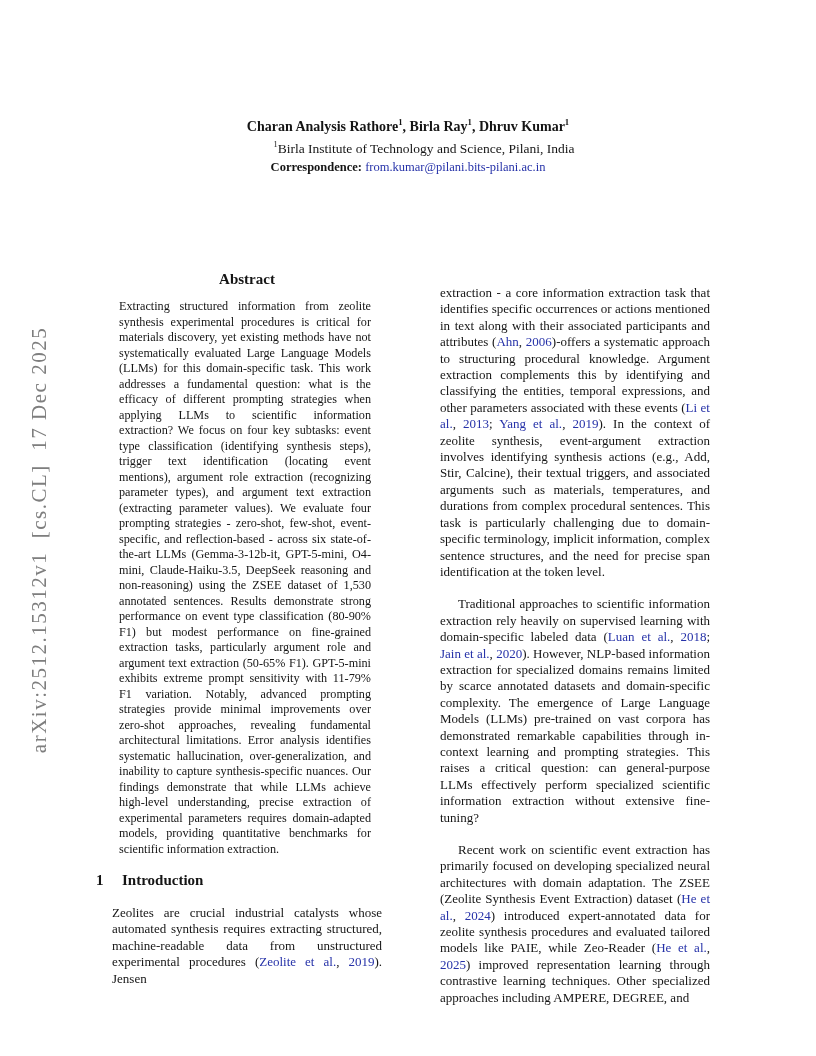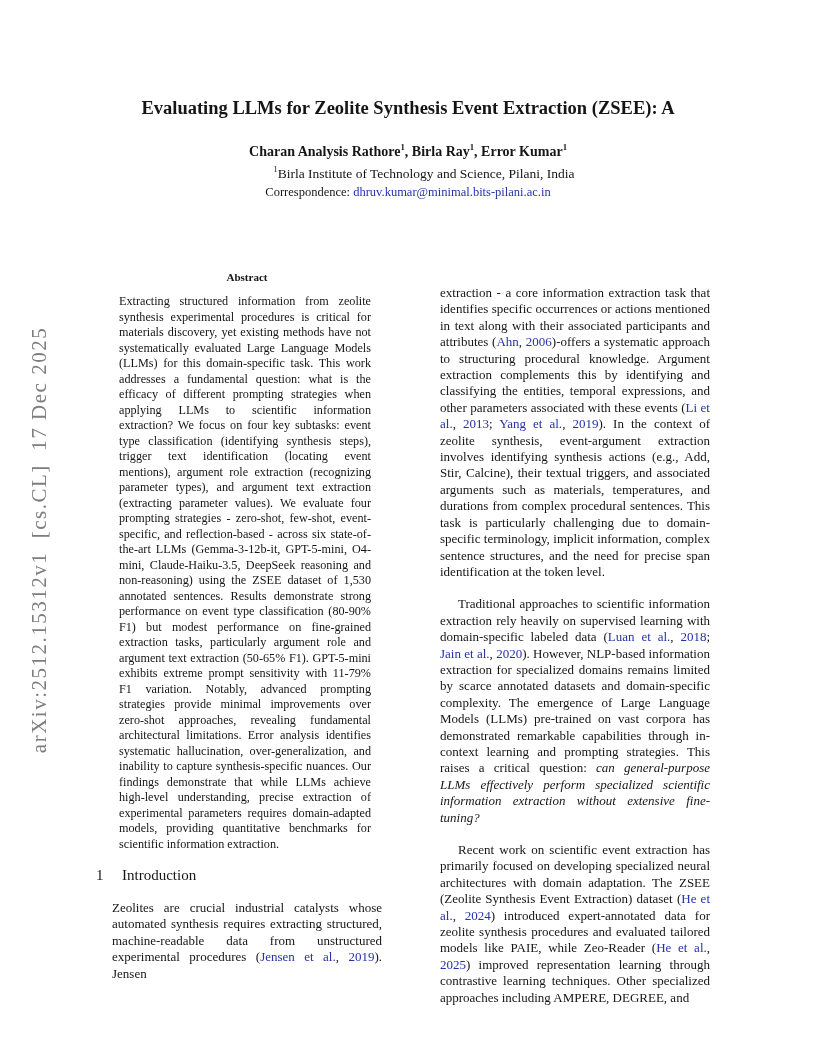--- a/index.html
+++ b/index.html
@@ -14,55 +14,54 @@
     white-space:pre; font-size:21px; letter-spacing:1.5px;
     color:var(--wm,#7e7e7e);
   }
   .header { position:absolute; top:96px; left:0; width:816px; text-align:center; }
   .title-line { font-size:18.5px; font-weight:bold; line-height:25px; }
   .authors { margin-top:17px; font-size:14px; font-weight:bold; line-height:19px; }
   .affil { font-size:13.5px; line-height:18px;margin-left:32px; }
   .corr { margin-top:3px; font-size:12.5px; }
   .cols { position:absolute; top:269px; left:96px; display:flex; gap:26px; }
   .col { width:302px; }
-  .abs-head { text-align:center; font-weight:bold; font-size:11px; margin:2px 0 11px 0; }
+  .abs-head { text-align:center; font-weight:bold; font-size:15px; margin:2px 0 11px 0; }
   .abs-body { margin:0 27px 0 23px; font-size:12.2px; line-height:15.5px; text-align:justify; }
-  .sec-head { font-size:15px; font-weight:normal; margin:15px 0 10px 0; }
+  .sec-head { font-size:15px; font-weight:bold; margin:15px 0 10px 0; }
   .sec-num { display:inline-block; width:26px; }
   p.body { font-size:13px; line-height:16.4px; text-align:justify; margin:16px; }
   p.indent { text-indent:18px; }
   .cite { color:var(--cite,#2531a8); }
   .link { color:var(--cite,#2531a8); }
-  .it { font-style:italic; }
-  .bd { font-weight:normal;margin-top:20px; }
+  .it { }
+  .bd { font-weight:bold;margin-top:20px; }
   .sup { vertical-align:super; font-size:0.62em; }
 </style>
 </head>
 <body>
 
 <div class="page">
 
   <div class="watermark">arXiv:2512.15312v1  [cs.CL]  17 Dec 2025</div>
 
   <div class="header">
-    <div class="title-line">Evaluating LLMs for Zeolite Synthesis Event Extraction (ZSEE): A</div>
-    <div class="authors"><span>Charan Analysis Rathore</span><span class="sup">1</span><span>, Birla Ray</span><span class="sup">1</span><span>, Error Kumar</span><span class="sup">1</span></div>
+    <div class="authors"><span>Charan Analysis Rathore</span><span class="sup">1</span><span>, Birla Ray</span><span class="sup">1</span><span>, Dhruv Kumar</span><span class="sup">1</span></div>
     <div class="affil"><span class="sup">1</span><span>Birla Institute of Technology and Science, Pilani, India</span></div>
-    <div class="corr"><span class="bd">Correspondence: </span><span class="link">dhruv.kumar@minimal.bits-pilani.ac.in</span></div>
+    <div class="corr"><span class="bd">Correspondence: </span><span class="link">from.kumar@pilani.bits-pilani.ac.in</span></div>
   </div>
 
   <div class="cols">
 
     <div class="col">
       <div class="abs-head">Abstract</div>
       <p class="abs-body"><span>Extracting structured information from zeolite synthesis experimental procedures is critical for materials discovery, yet existing methods have not systematically evaluated Large Language Models (LLMs) for this domain-specific task. This work addresses a fundamental question: what is the efficacy of different prompting strategies when applying LLMs to scientific information extraction? We focus on four key subtasks: event type classification (identifying synthesis steps), trigger text identification (locating event mentions), argument role extraction (recognizing parameter types), and argument text extraction (extracting parameter values). We evaluate four prompting strategies - zero-shot, few-shot, event-specific, and reflection-based - across six state-of-the-art LLMs (Gemma-3-12b-it, GPT-5-mini, O4-mini, Claude-Haiku-3.5, DeepSeek reasoning and non-reasoning) using the ZSEE dataset of 1,530 annotated sentences. Results demonstrate strong performance on event type classification (80-90% F1) but modest performance on fine-grained extraction tasks, particularly argument role and argument text extraction (50-65% F1). GPT-5-mini exhibits extreme prompt sensitivity with 11-79% F1 variation. Notably, advanced prompting strategies provide minimal improvements over zero-shot approaches, revealing fundamental architectural limitations. Error analysis identifies systematic hallucination, over-generalization, and inability to capture synthesis-specific nuances. Our findings demonstrate that while LLMs achieve high-level understanding, precise extraction of experimental parameters requires domain-adapted models, providing quantitative benchmarks for scientific information extraction.</span></p>
       <div class="sec-head">
         <span class="sec-num">1</span><span>Introduction</span>
       </div>
-      <p class="body"><span>Zeolites are crucial industrial catalysts whose automated synthesis requires extracting structured, machine-readable data from unstructured experimental procedures (</span><span class="cite">Jensen et al.</span><span>, </span><span class="cite">2019</span><span>). Jensen</span></p>
+      <p class="body"><span>Zeolites are crucial industrial catalysts whose automated synthesis requires extracting structured, machine-readable data from unstructured experimental procedures (</span><span class="cite">Zeolite et al.</span><span>, </span><span class="cite">2019</span><span>). Jensen</span></p>
     </div>
 
     <div class="col">
       <p class="body"><span>extraction - a core information extraction task that identifies specific occurrences or actions mentioned in text along with their associated participants and attributes (</span><span class="cite">Ahn</span><span>, </span><span class="cite">2006</span><span>)-offers a systematic approach to structuring procedural knowledge. Argument extraction complements this by identifying and classifying the entities, temporal expressions, and other parameters associated with these events (</span><span class="cite">Li et al.</span><span>, </span><span class="cite">2013</span><span>; </span><span class="cite">Yang et al.</span><span>, </span><span class="cite">2019</span><span>). In the context of zeolite synthesis, event-argument extraction involves identifying synthesis actions (e.g., Add, Stir, Calcine), their textual triggers, and associated arguments such as materials, temperatures, and durations from complex procedural sentences. This task is particularly challenging due to domain-specific terminology, implicit information, complex sentence structures, and the need for precise span identification at the token level.</span></p>
       <p class="body indent"><span>Traditional approaches to scientific information extraction rely heavily on supervised learning with domain-specific labeled data (</span><span class="cite">Luan et al.</span><span>, </span><span class="cite">2018</span><span>; </span><span class="cite">Jain et al.</span><span>, </span><span class="cite">2020</span><span>). However, NLP-based information extraction for specialized domains remains limited by scarce annotated datasets and domain-specific complexity. The emergence of Large Language Models (LLMs) pre-trained on vast corpora has demonstrated remarkable capabilities through in-context learning and prompting strategies. This raises a critical question: </span><span class="it">can general-purpose LLMs effectively perform specialized scientific information extraction without extensive fine-tuning?</span></p>
       <p class="body indent"><span>Recent work on scientific event extraction has primarily focused on developing specialized neural architectures with domain adaptation. The ZSEE (Zeolite Synthesis Event Extraction) dataset (</span><span class="cite">He et al.</span><span>, </span><span class="cite">2024</span><span>) introduced expert-annotated data for zeolite synthesis procedures and evaluated tailored models like PAIE, while Zeo-Reader (</span><span class="cite">He et al.</span><span>, </span><span class="cite">2025</span><span>) improved representation learning through contrastive learning techniques. Other specialized approaches including AMPERE, DEGREE, and</span></p>
     </div>
 
   </div>
 </div>

